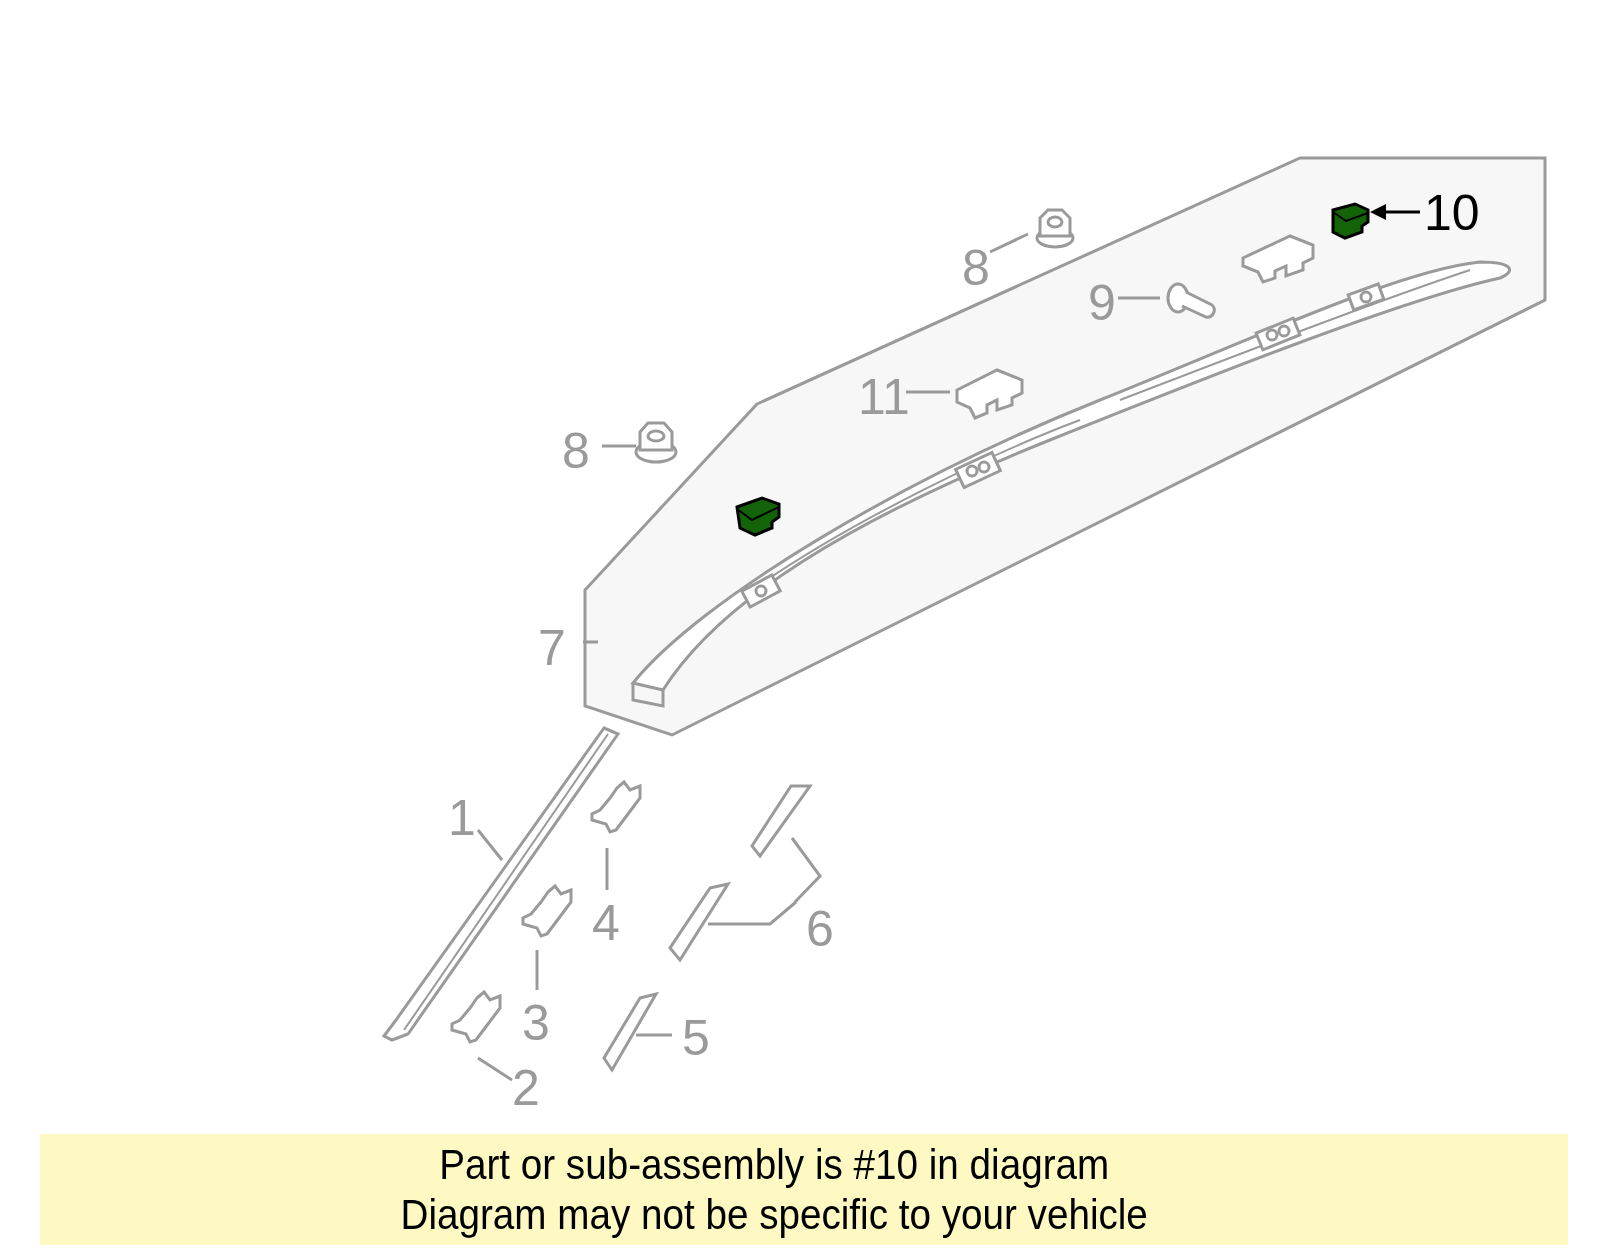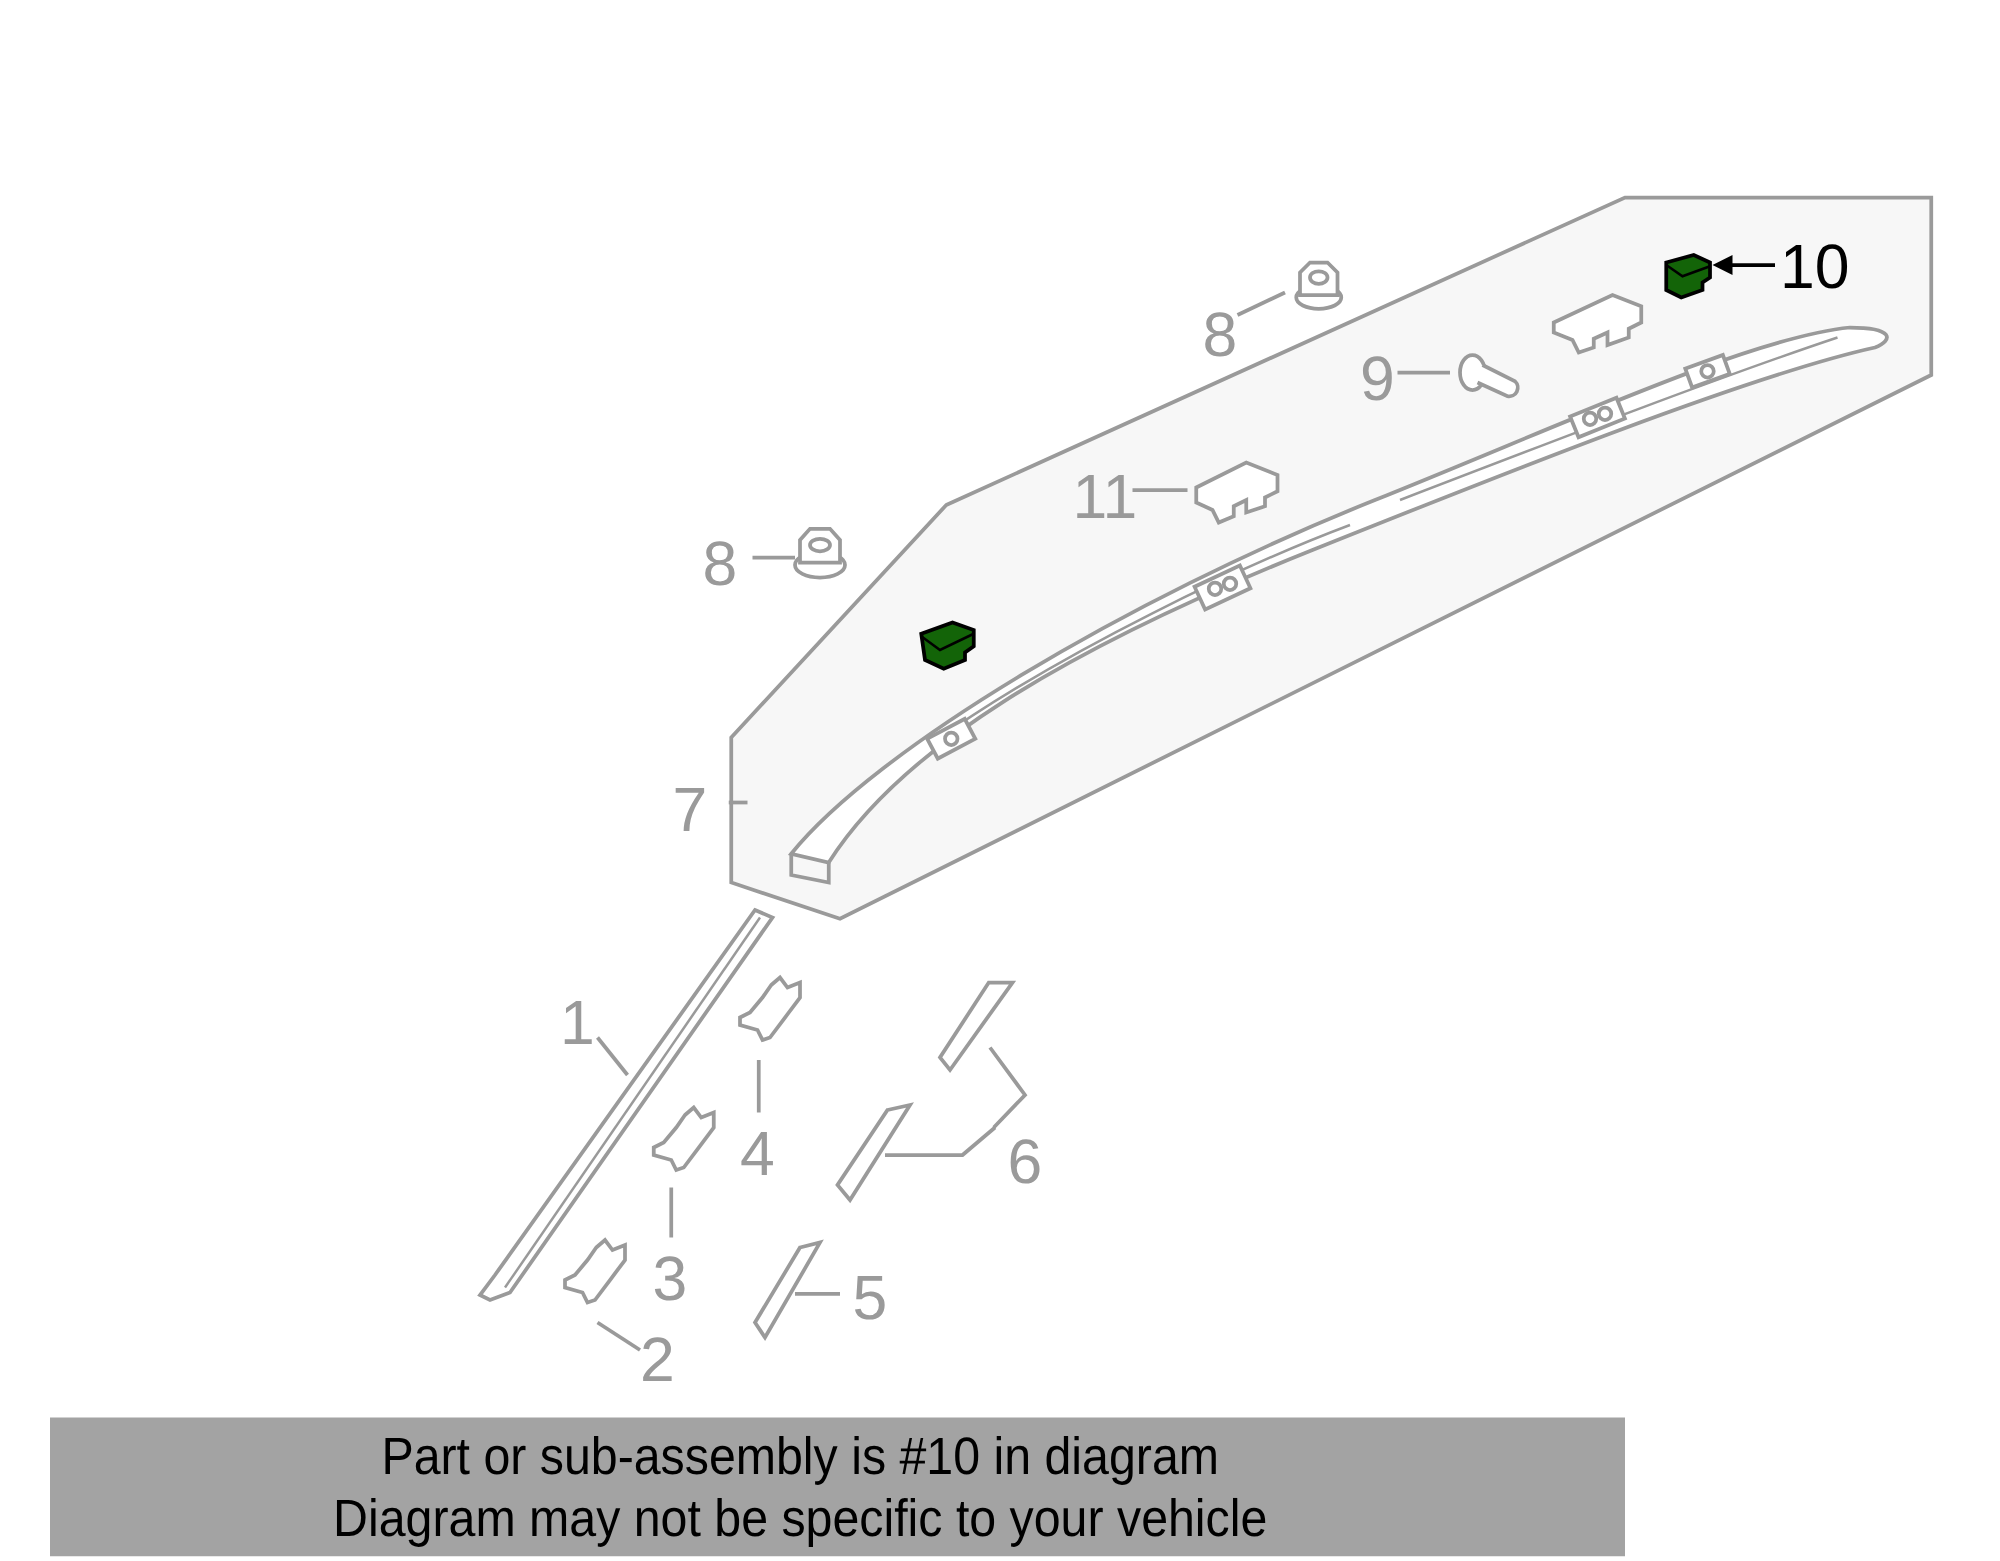--- a/index.html
+++ b/index.html
@@ -1,20 +1,20 @@
 <!DOCTYPE html>
 <html><head>
 <meta charset="utf-8">
 <style>
   html, body { margin:0; padding:0; background:#ffffff; }
   body { width:1600px; height:1249px; position:relative; overflow:hidden; font-family:"Liberation Sans", sans-serif; }
   #diagram { position:absolute; left:0; top:0; width:1600px; height:1249px; }
   .lbl { font-family:"Liberation Sans", sans-serif; font-size:50px; fill:#9a9a9a; }
   .lbl-hi { fill:#000000; }
-  #banner { position:absolute; left:40px; top:1134px; width:1260px; height:111px; background:#a3a3a3; display:flex; flex-direction:column; align-items:center; justify-content:center; }
+  #banner { position:absolute; left:40px; top:1134px; width:1528px; height:111px; background:#fef9c3; display:flex; flex-direction:column; align-items:center; justify-content:center; }
   #banner .line { font-family:"Liberation Sans", sans-serif; font-size:42px; color:#000; line-height:50px; transform:scaleX(0.92); white-space:nowrap; margin-left:-60px; }
 </style>
 </head>
 <body>
 
 <svg id="diagram" viewBox="0 0 1600 1249" xmlns="http://www.w3.org/2000/svg">
 
   <polygon points="757,404 1300,158 1545,158 1545,300 672,735 585,706 585,590" fill="#f7f7f7" stroke="#9a9a9a" stroke-width="3"></polygon>
 
   <g fill="none" stroke="#9a9a9a" stroke-width="3">

